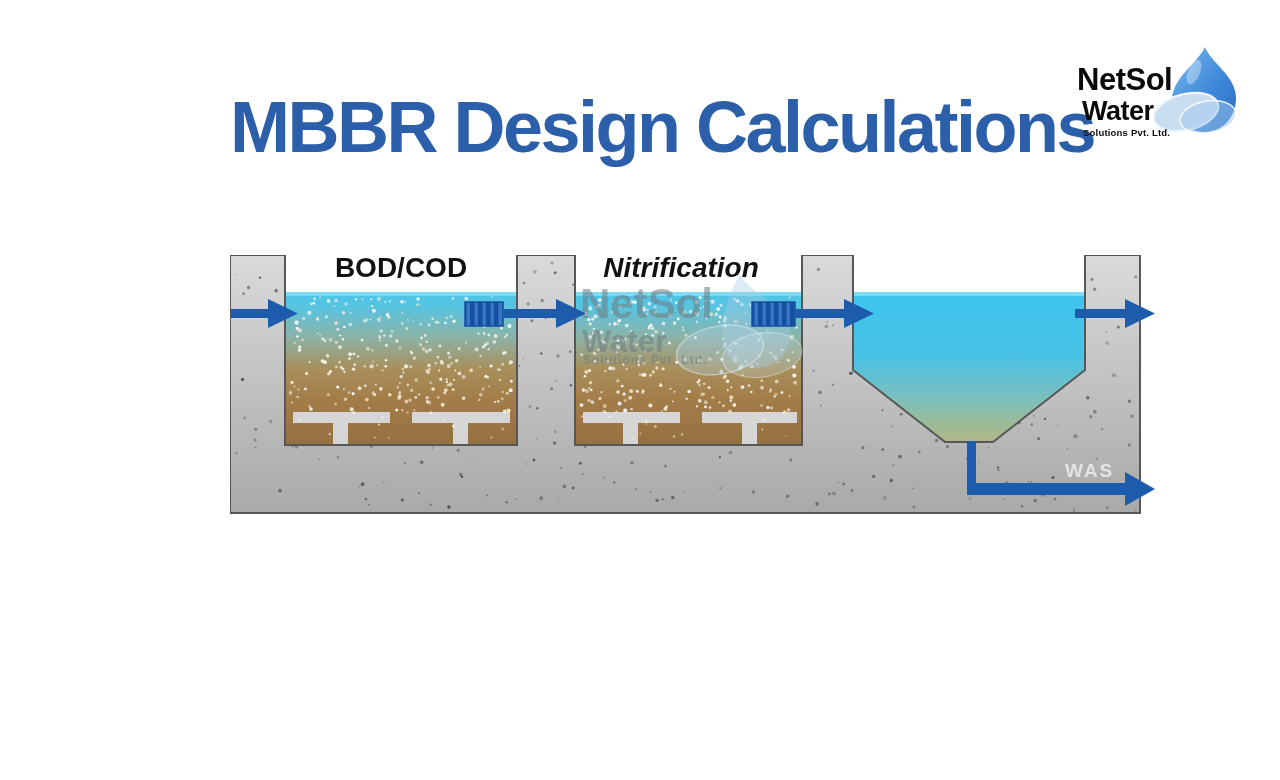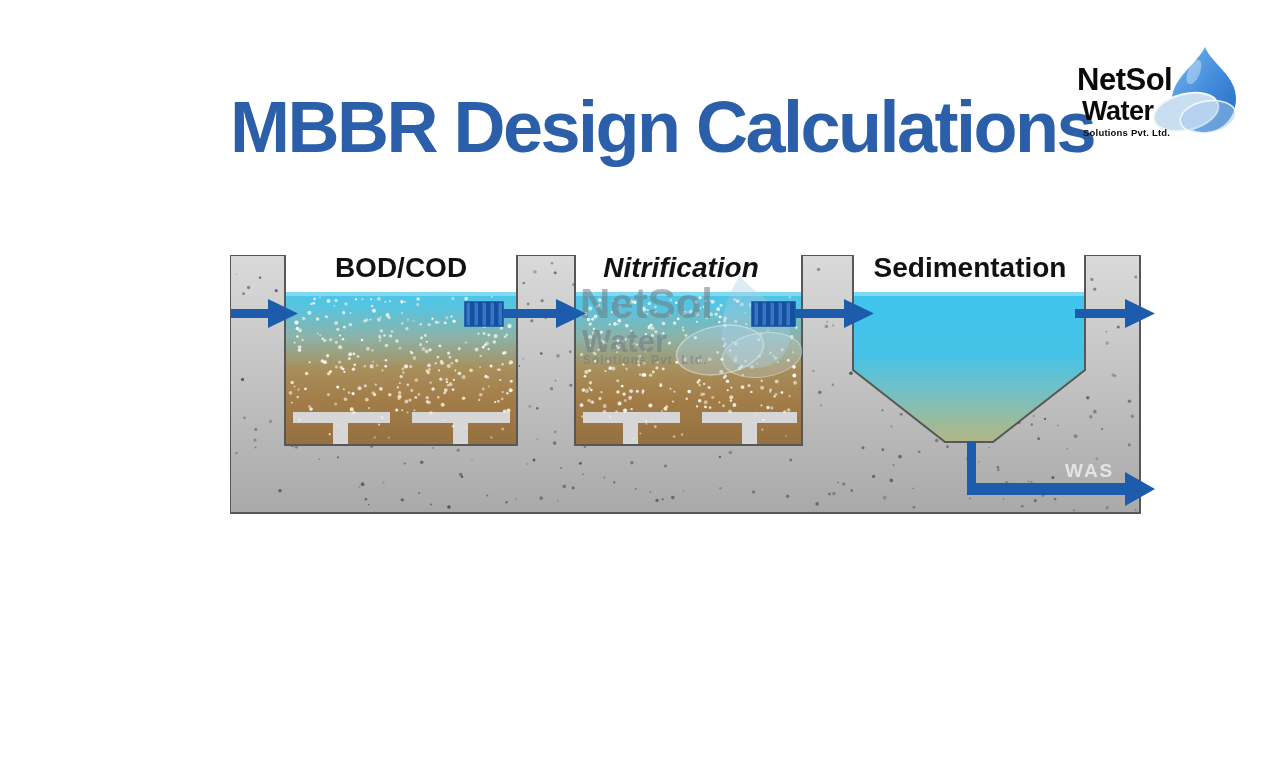--- a/index.html
+++ b/index.html
@@ -58,21 +58,20 @@
   </svg>
 
   <div class="logo-text">
     <div class="logo-line1">NetSol</div>
     <div class="logo-line2">Water</div>
     <div class="logo-line3">Solutions Pvt. Ltd.</div>
   </div>
 
   <div class="stage-label bod">BOD/COD</div>
   <div class="stage-label nit">Nitrification</div>
-  <div class="stage-label sed">Sedimentation</div>
 
   <svg class="diagram-svg" viewBox="0 0 930 260">
     <defs>
       <linearGradient id="concreteGrad" x1="0" y1="0" x2="0" y2="1">
         <stop offset="0" stop-color="var(--c-concrete-light)"></stop>
         <stop offset="1" stop-color="var(--c-concrete-dark)"></stop>
       </linearGradient>
       <linearGradient id="tankWaterGrad" x1="0" y1="0" x2="0" y2="1">
         <stop offset="0" stop-color="#4cc5ea"></stop>
         <stop offset="0.10" stop-color="#58c4e0"></stop>

